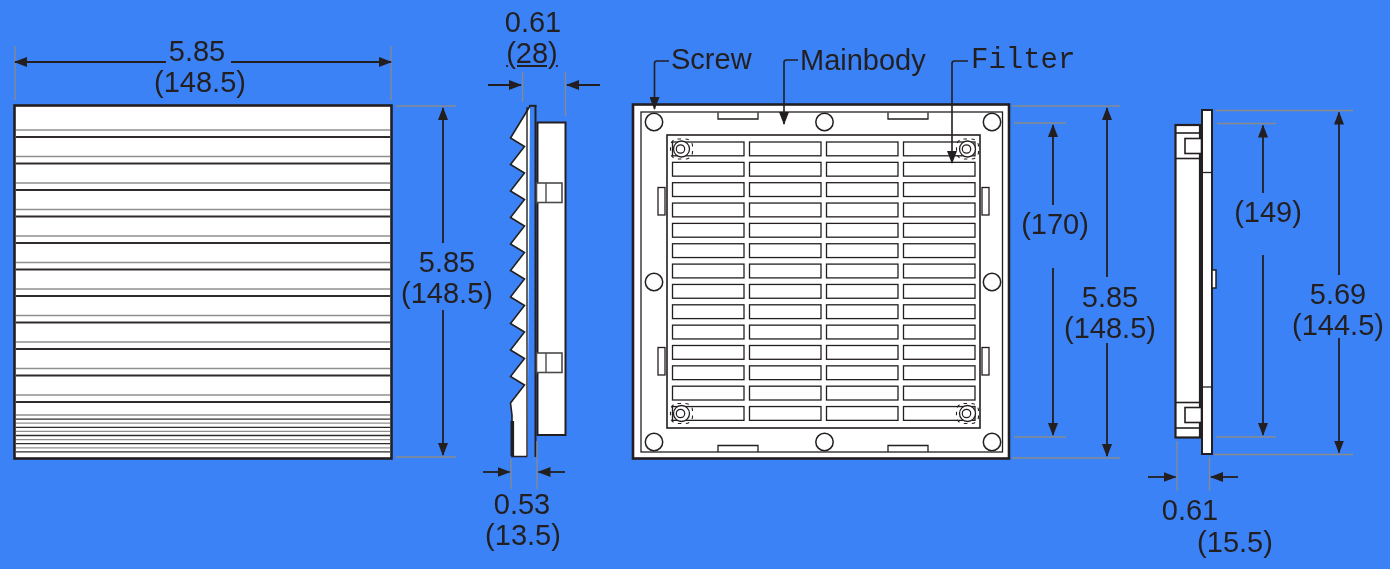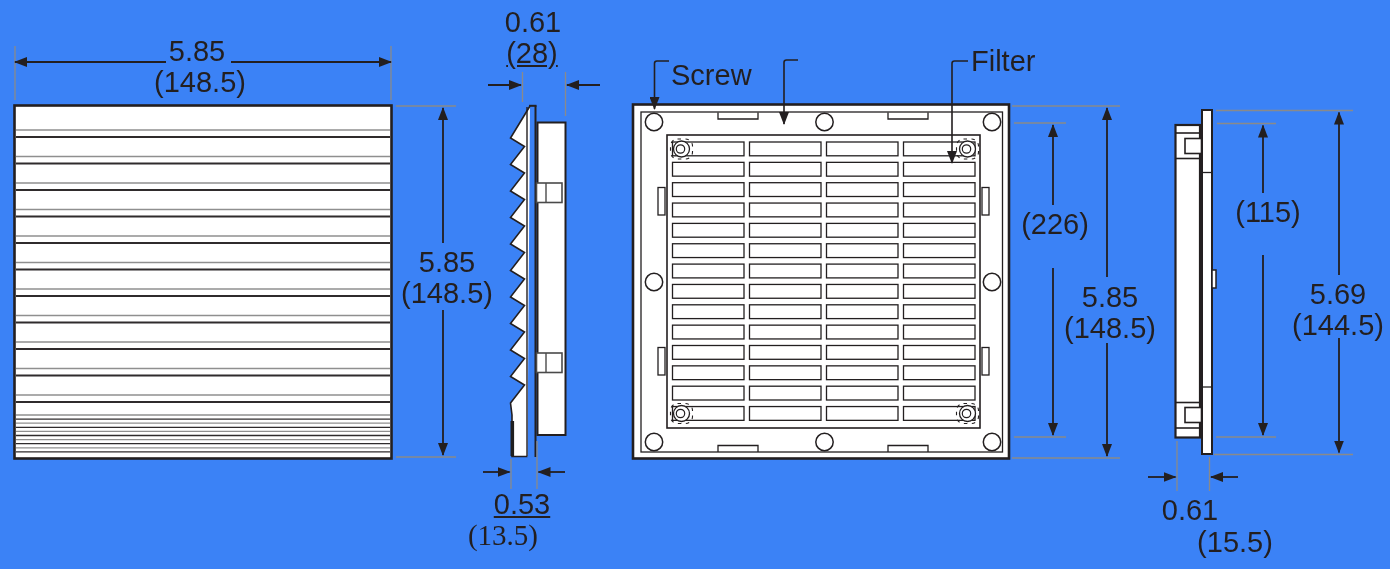--- a/index.html
+++ b/index.html
@@ -254,40 +254,41 @@
     <span>5.85</span>
       <span>(148.5)</span>
   </div>
 
   <div class="txt" style="left:493px;top:7px;width:80px;">
       <span>0.61</span>
     </div>
   <div class="txt" style="left:492px;top:38px;width:80px;text-decoration:underline;">
       <span>(28)</span>
     </div>
-  <div class="txt" style="left:482px;top:489px;width:80px;text-decoration:underline;">
+  <div class="txt" style="left:482px;top:489px;width:80px;">
       <span>0.53</span>
     </div>
-  <div class="txt" style="left:463px;top:520px;width:80px;font-family:Liberation Serif, serif;">
+  <div class="txt" style="left:483px;top:520px;width:80px;">
       <span>(13.5)</span>
     </div>
 
-  <div class="lbl" style="left:671px;top:60px;">Screw</div>
-  <div class="lbl" style="left:971px;top:46px;">Filter</div>
+  <div class="lbl" style="left:671px;top:44px;">Screw</div>
+  <div class="lbl" style="left:800px;top:45px;">Mainbody</div>
+  <div class="lbl" style="left:971px;top:46px;font-family:Liberation Mono, monospace;">Filter</div>
 
   <div class="txt" style="left:1000px;top:209px;width:110px;">
-      <span>(226)</span>
+      <span>(170)</span>
   </div>
   <div class="txt" style="left:1055px;top:282px;width:110px;">
     <span>5.85</span>
       <span>(148.5)</span>
   </div>
 
   <div class="txt" style="left:1213px;top:197px;width:110px;">
-      <span>(115)</span>
+      <span>(149)</span>
   </div>
   <div class="txt" style="left:1283px;top:279px;width:110px;">
     <span>5.69</span>
       <span>(144.5)</span>
   </div>
   <div class="txt" style="left:1150px;top:495px;width:80px;">
       <span>0.61</span>
     </div>
   <div class="txt" style="left:1152px;top:527px;width:80px;margin-left:43px;">
       <span>(15.5)</span>

